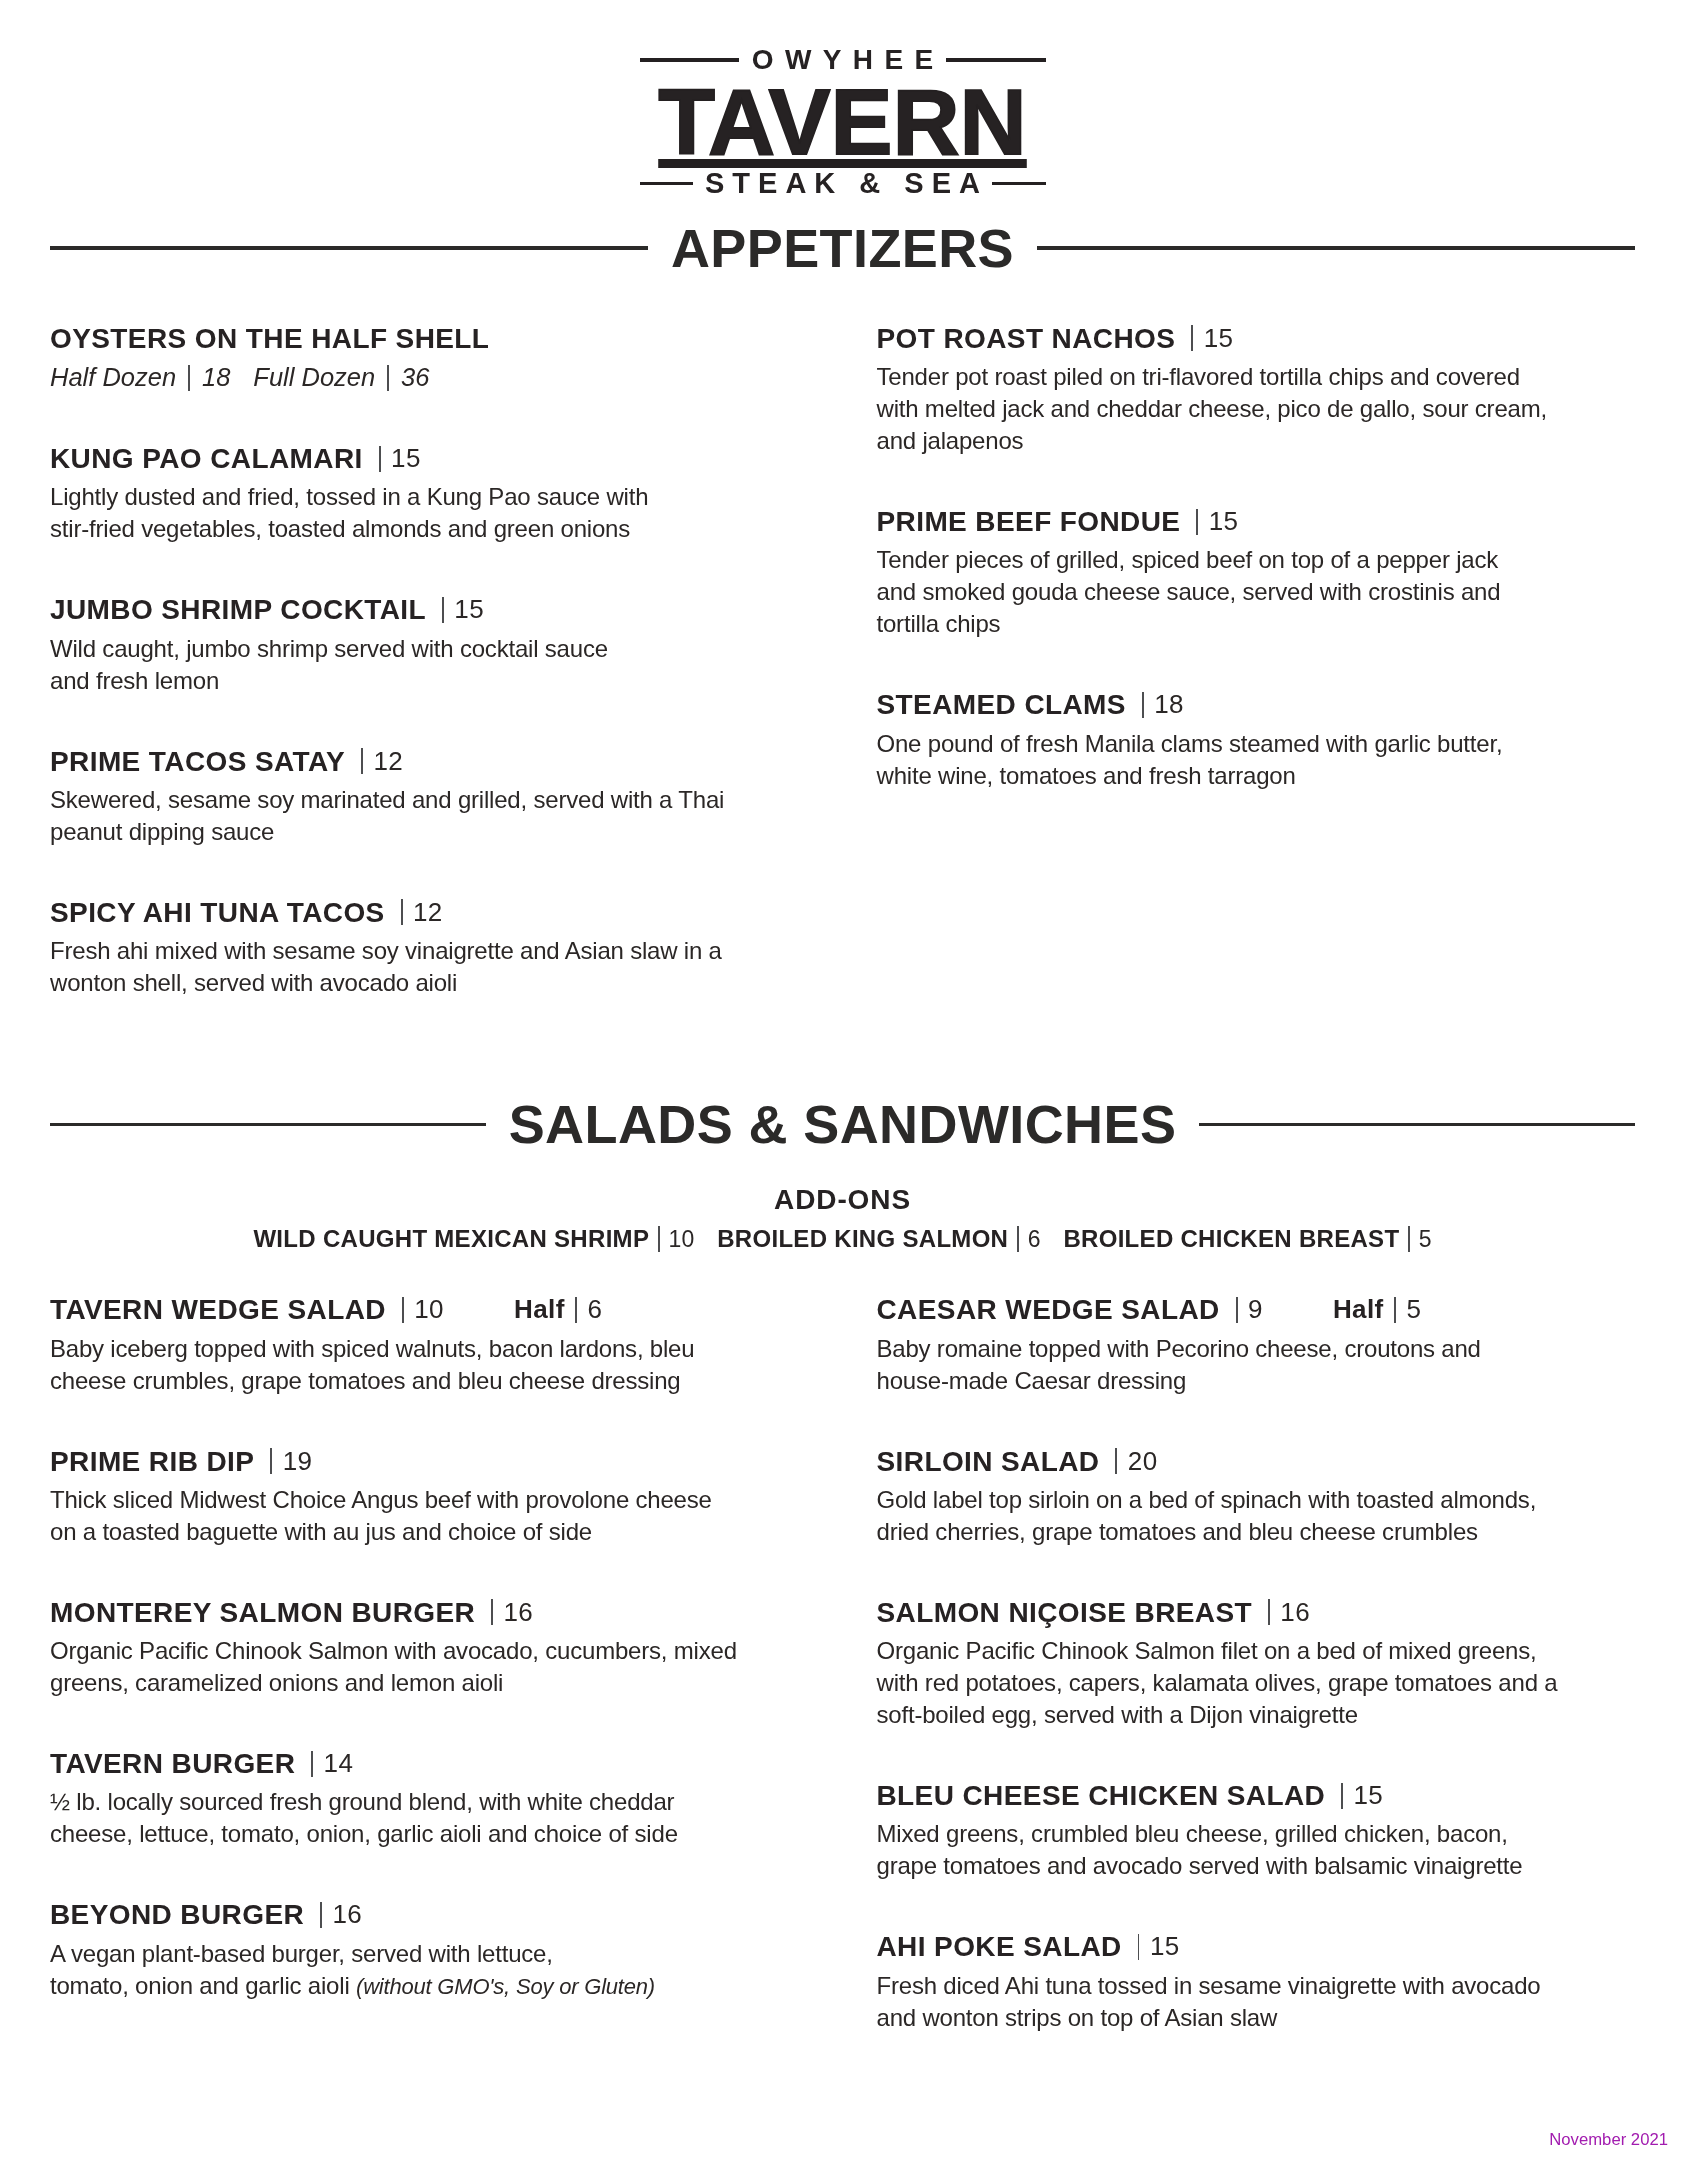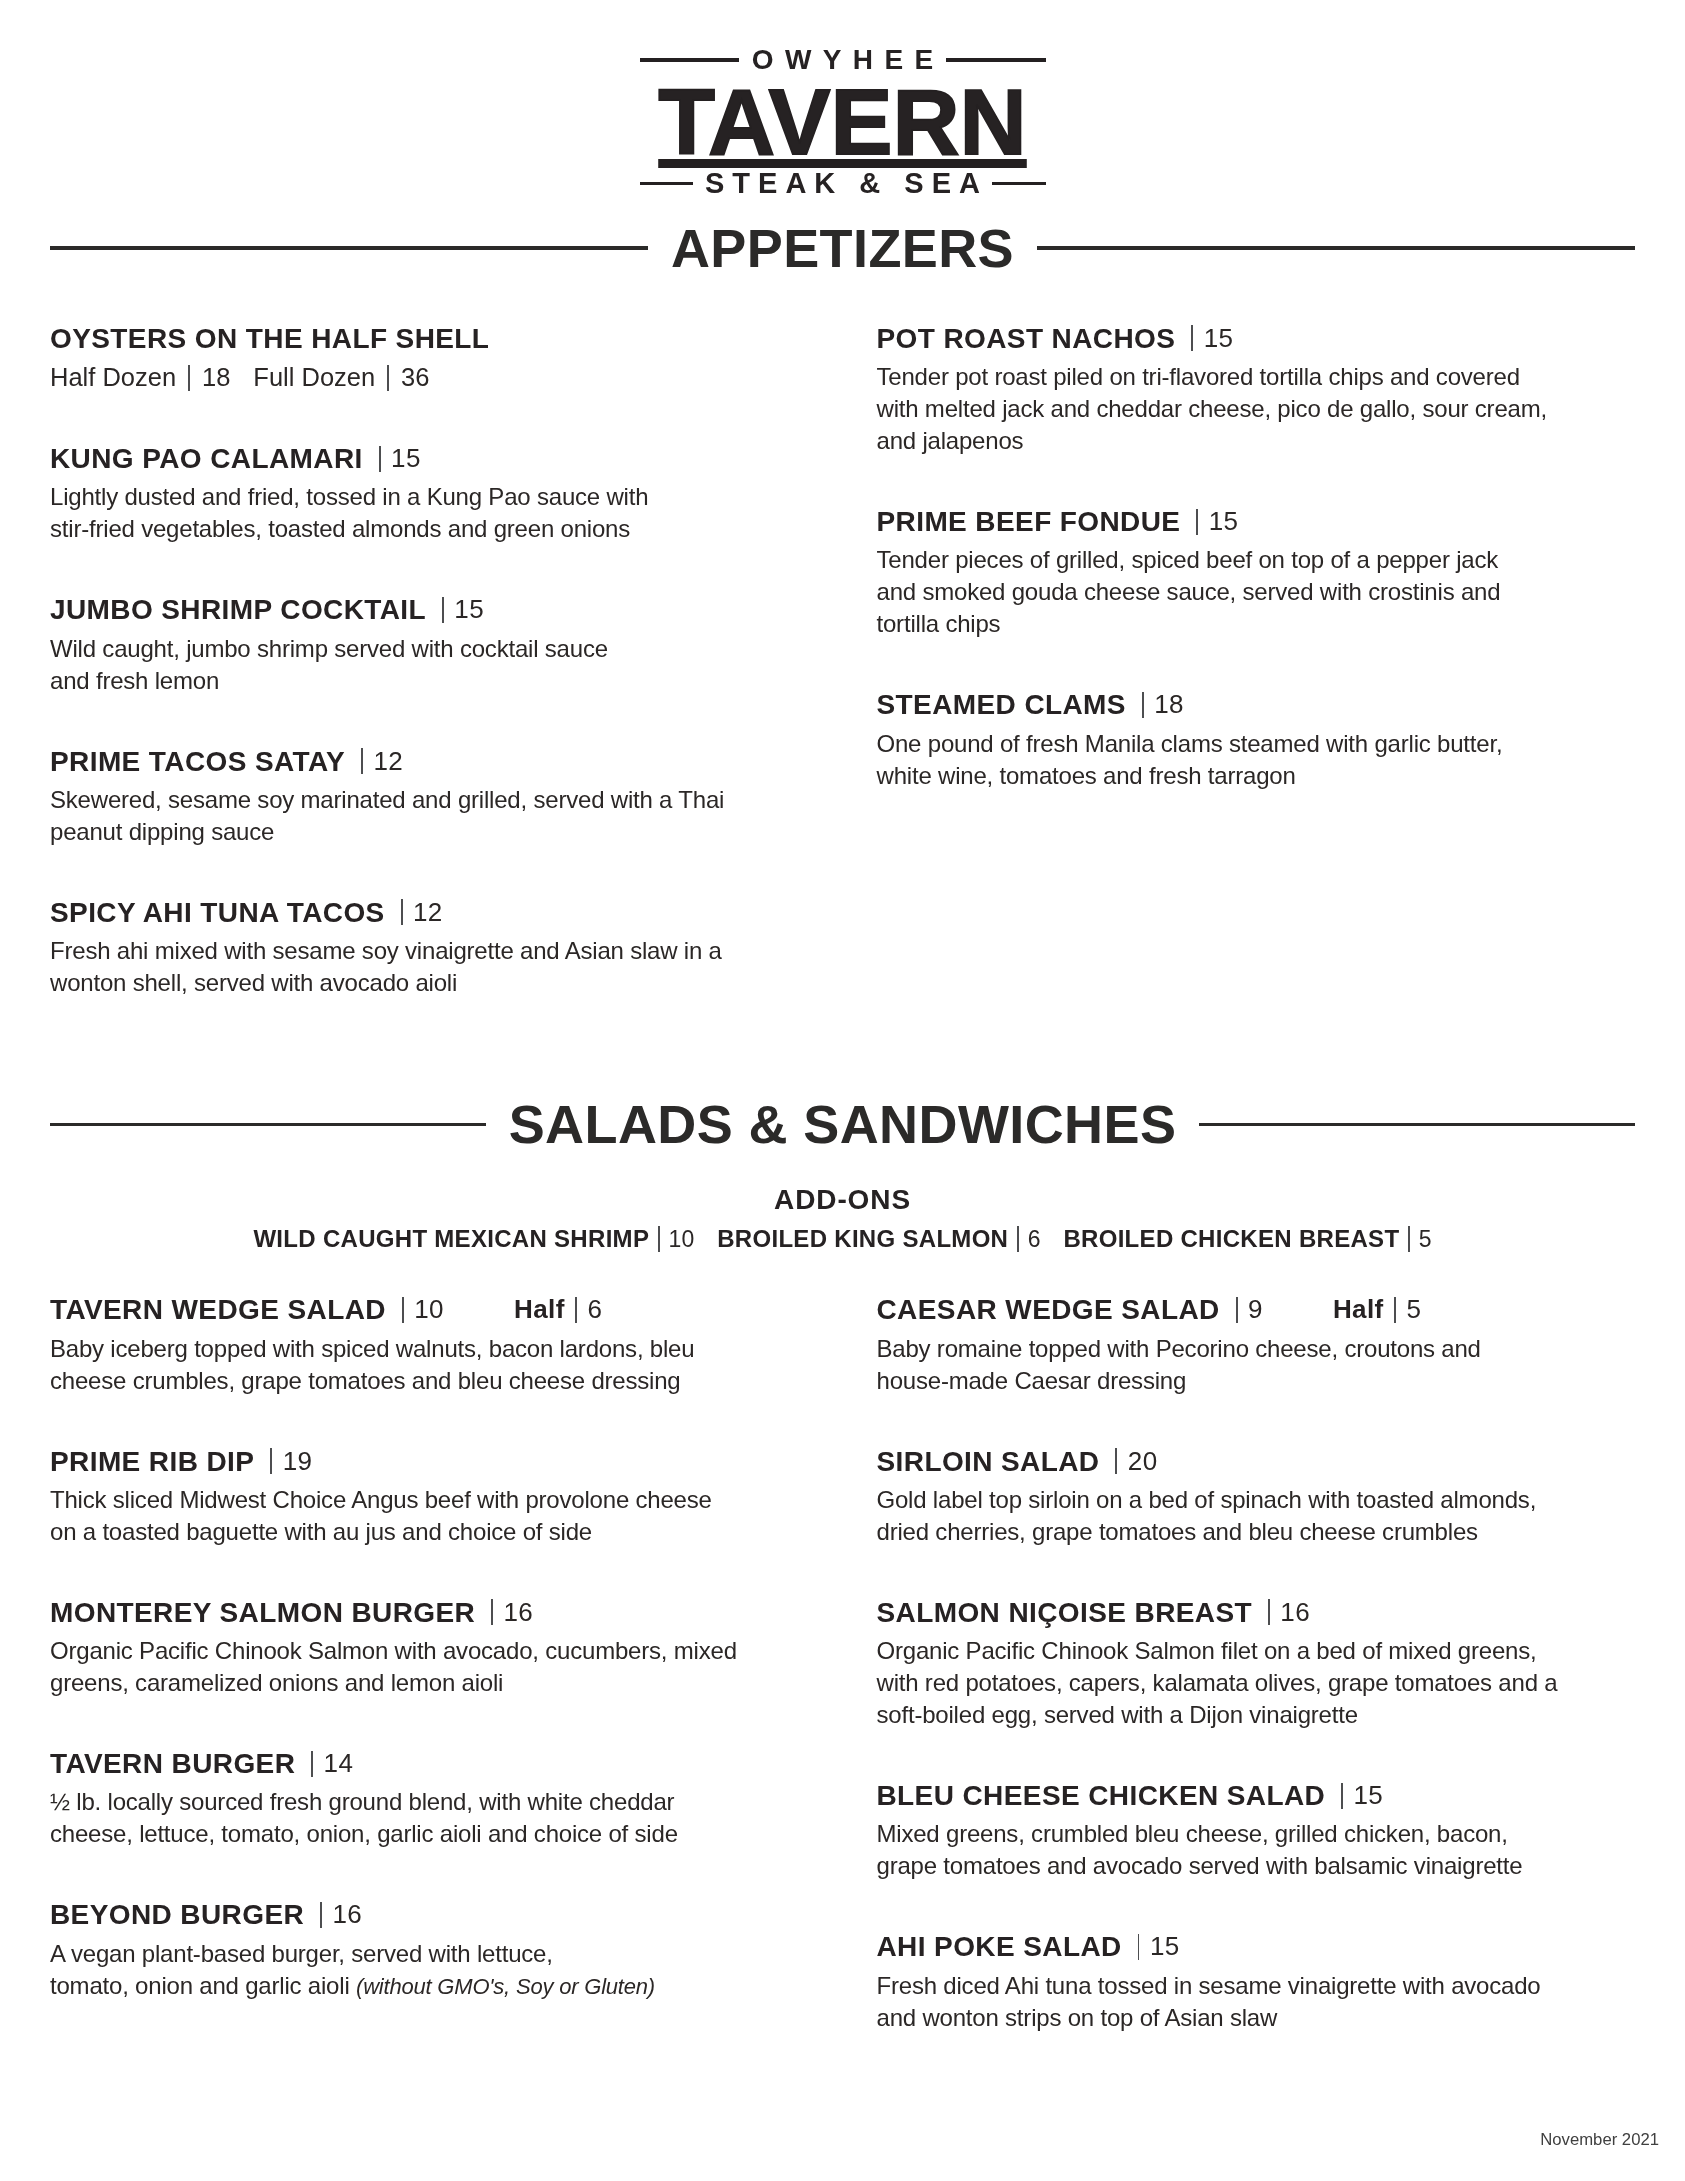--- a/index.html
+++ b/index.html
@@ -76,34 +76,34 @@
   .pr, .half { display: inline-flex; align-items: center; gap: 10.5px; }
   .pr { margin-left: 16px; }
   .half { margin-left: 70px; }
   .half-lbl { font-size: 26px; font-weight: bold; }
   .num { font-size: 26px; font-weight: normal; color: #2b2726; }
   .bar { width: 1.8px; height: 26px; background: #4d4e50; }
   .sub-prices {
     display: flex; align-items: center; margin: 0; line-height: 33px;
     font-weight: normal;
   }
-  .sp-pair { display: inline-flex; align-items: center; gap: 12px; }
+  .sp-pair { display: inline-flex; align-items: center; gap: 12px; font-style: italic; }
   .sp-gap { margin-left: 23px; }
   .sp-lbl, .sp-num { font-size: 25.5px; color: #2b2726; }
   .sp-bar { height: 26px; }
   .desc {
     margin: 0; font-size: 24px; line-height: 32px; color: #2b2726;
     white-space: pre-line; letter-spacing: -0.2px;
   }
   .ital { font-style: italic; font-size: 22px; }
 
   
   .footer-date {
-    position: absolute; right: 26px; bottom: 31px;
-    font-size: 16.7px; color: #404040;
+    position: absolute; right: 17px; bottom: 31px;
+    font-size: 16.7px; color: #a21caf;
   }
 </style>
 </head>
 <body>
 
 <div class="page">
 
   <header class="logo">
     <div class="logo-row">
       <span class="logo-line"></span>

